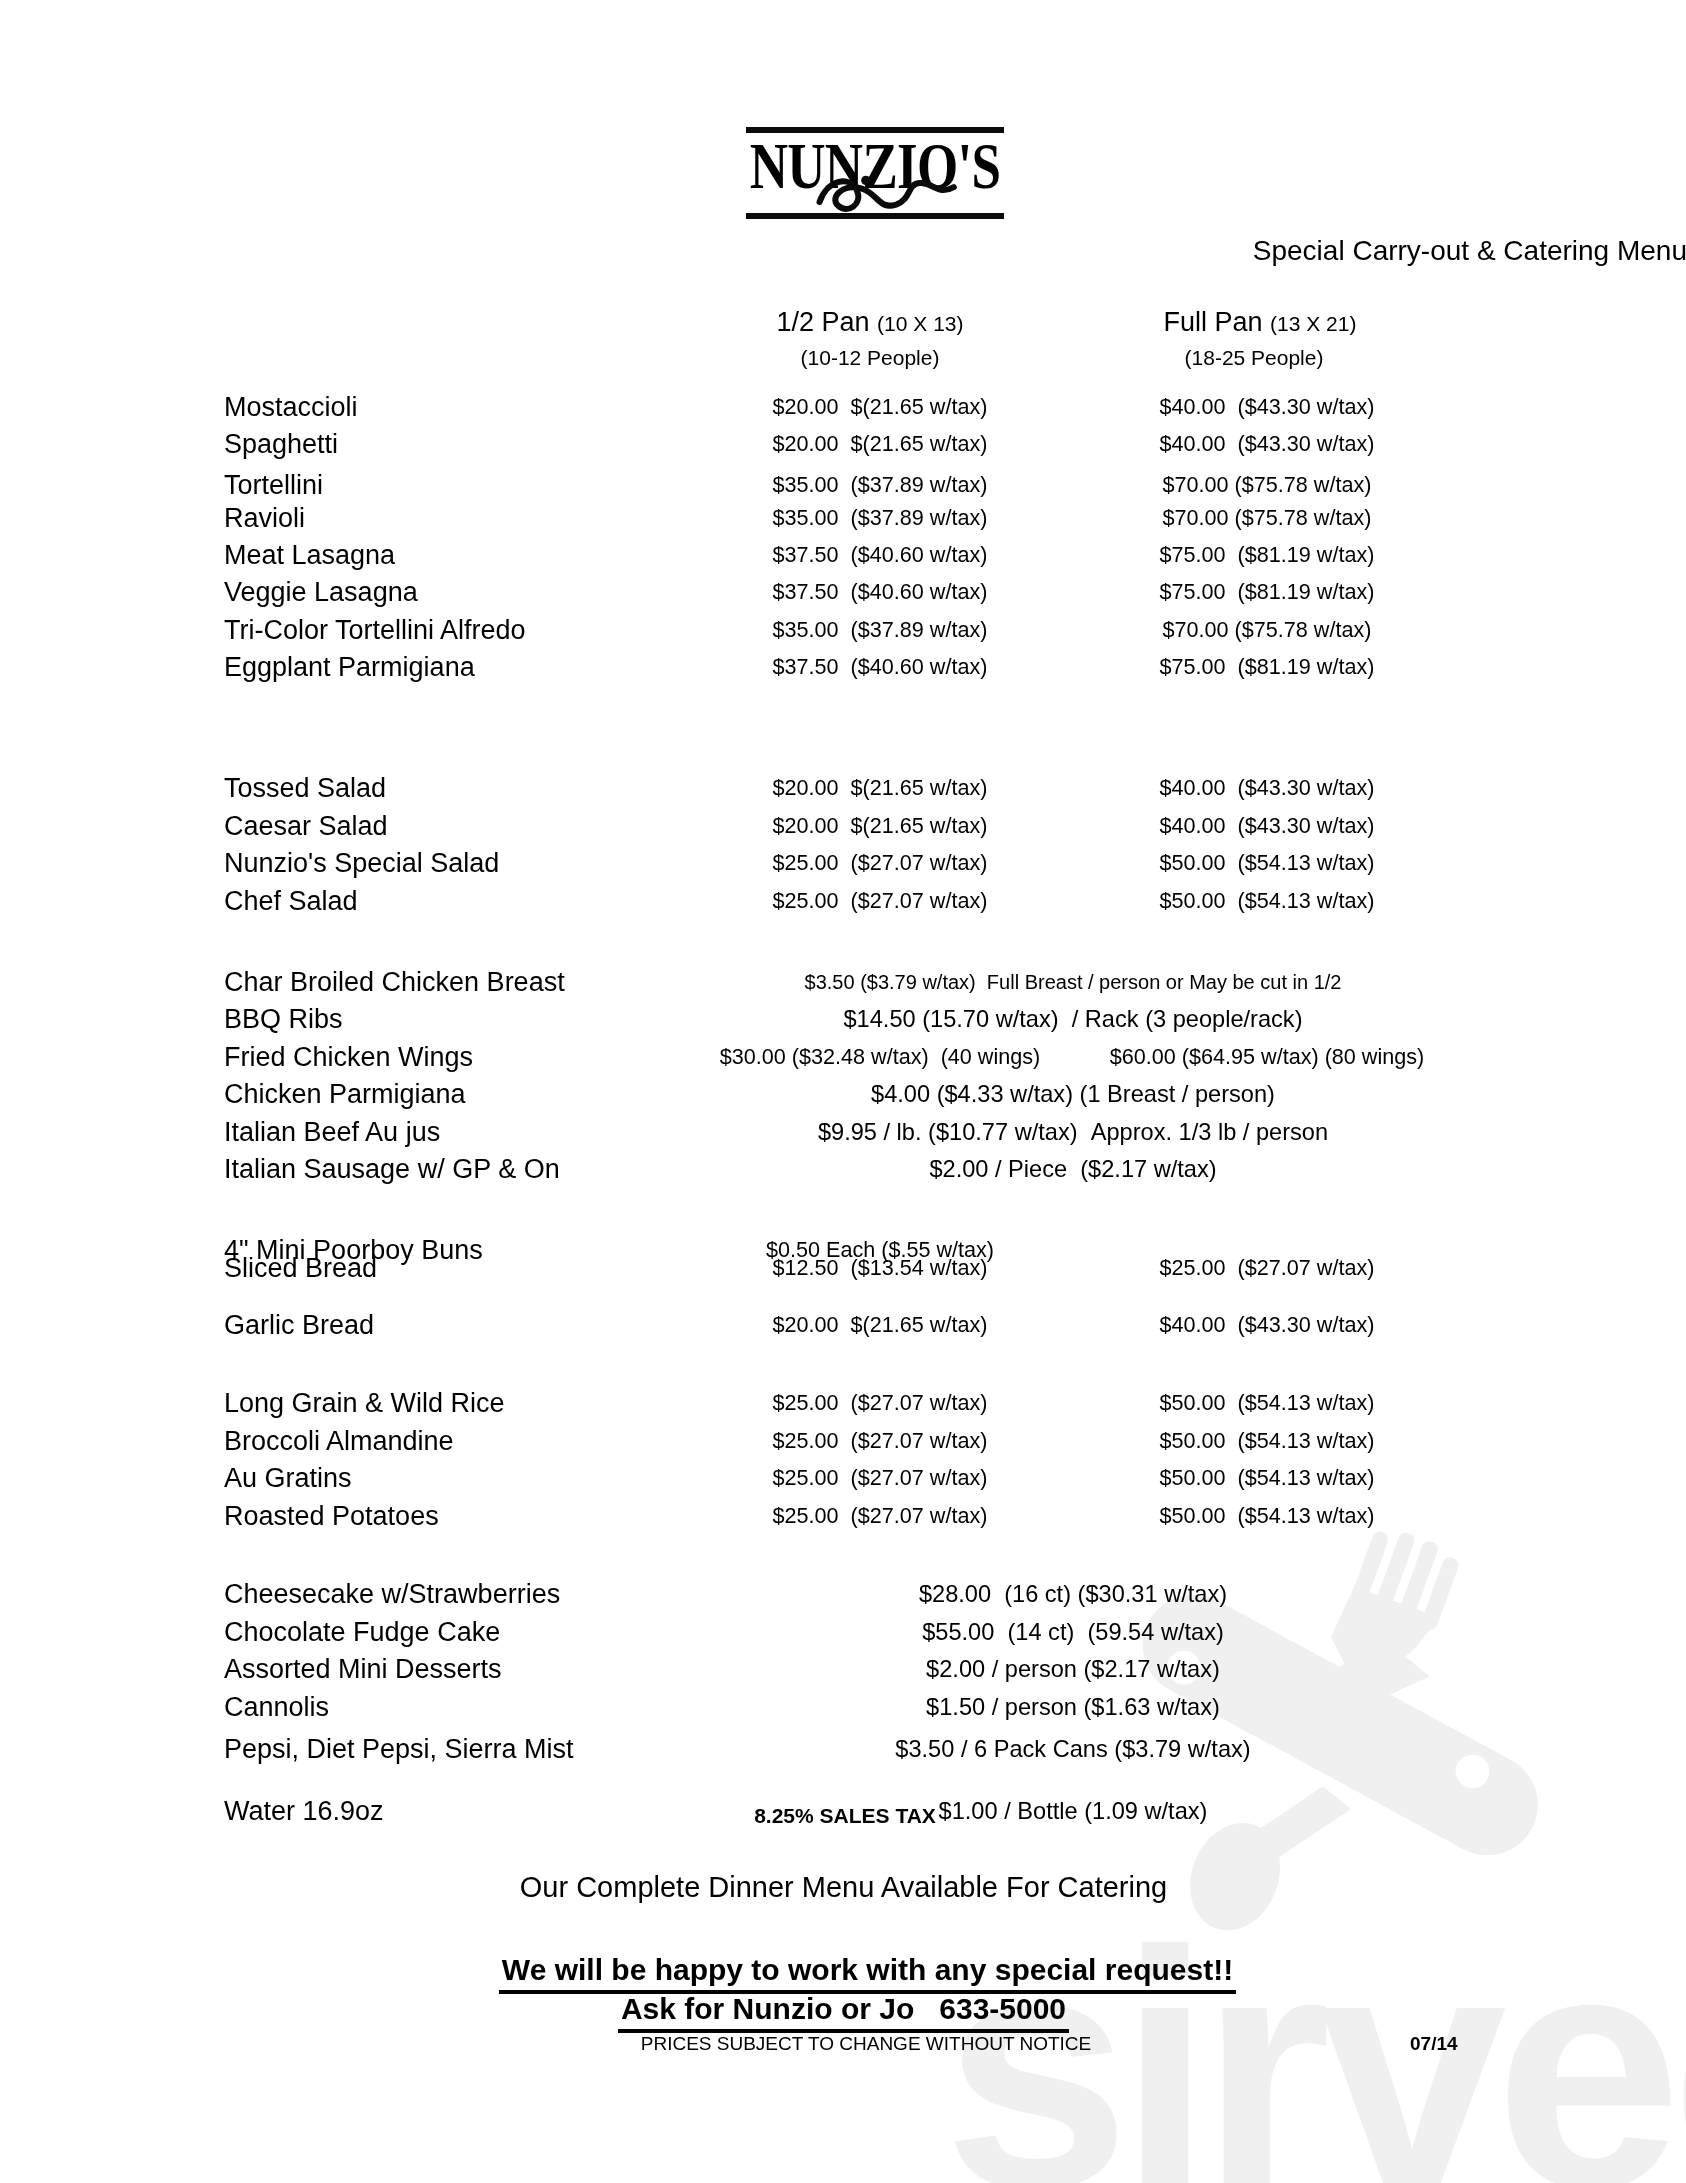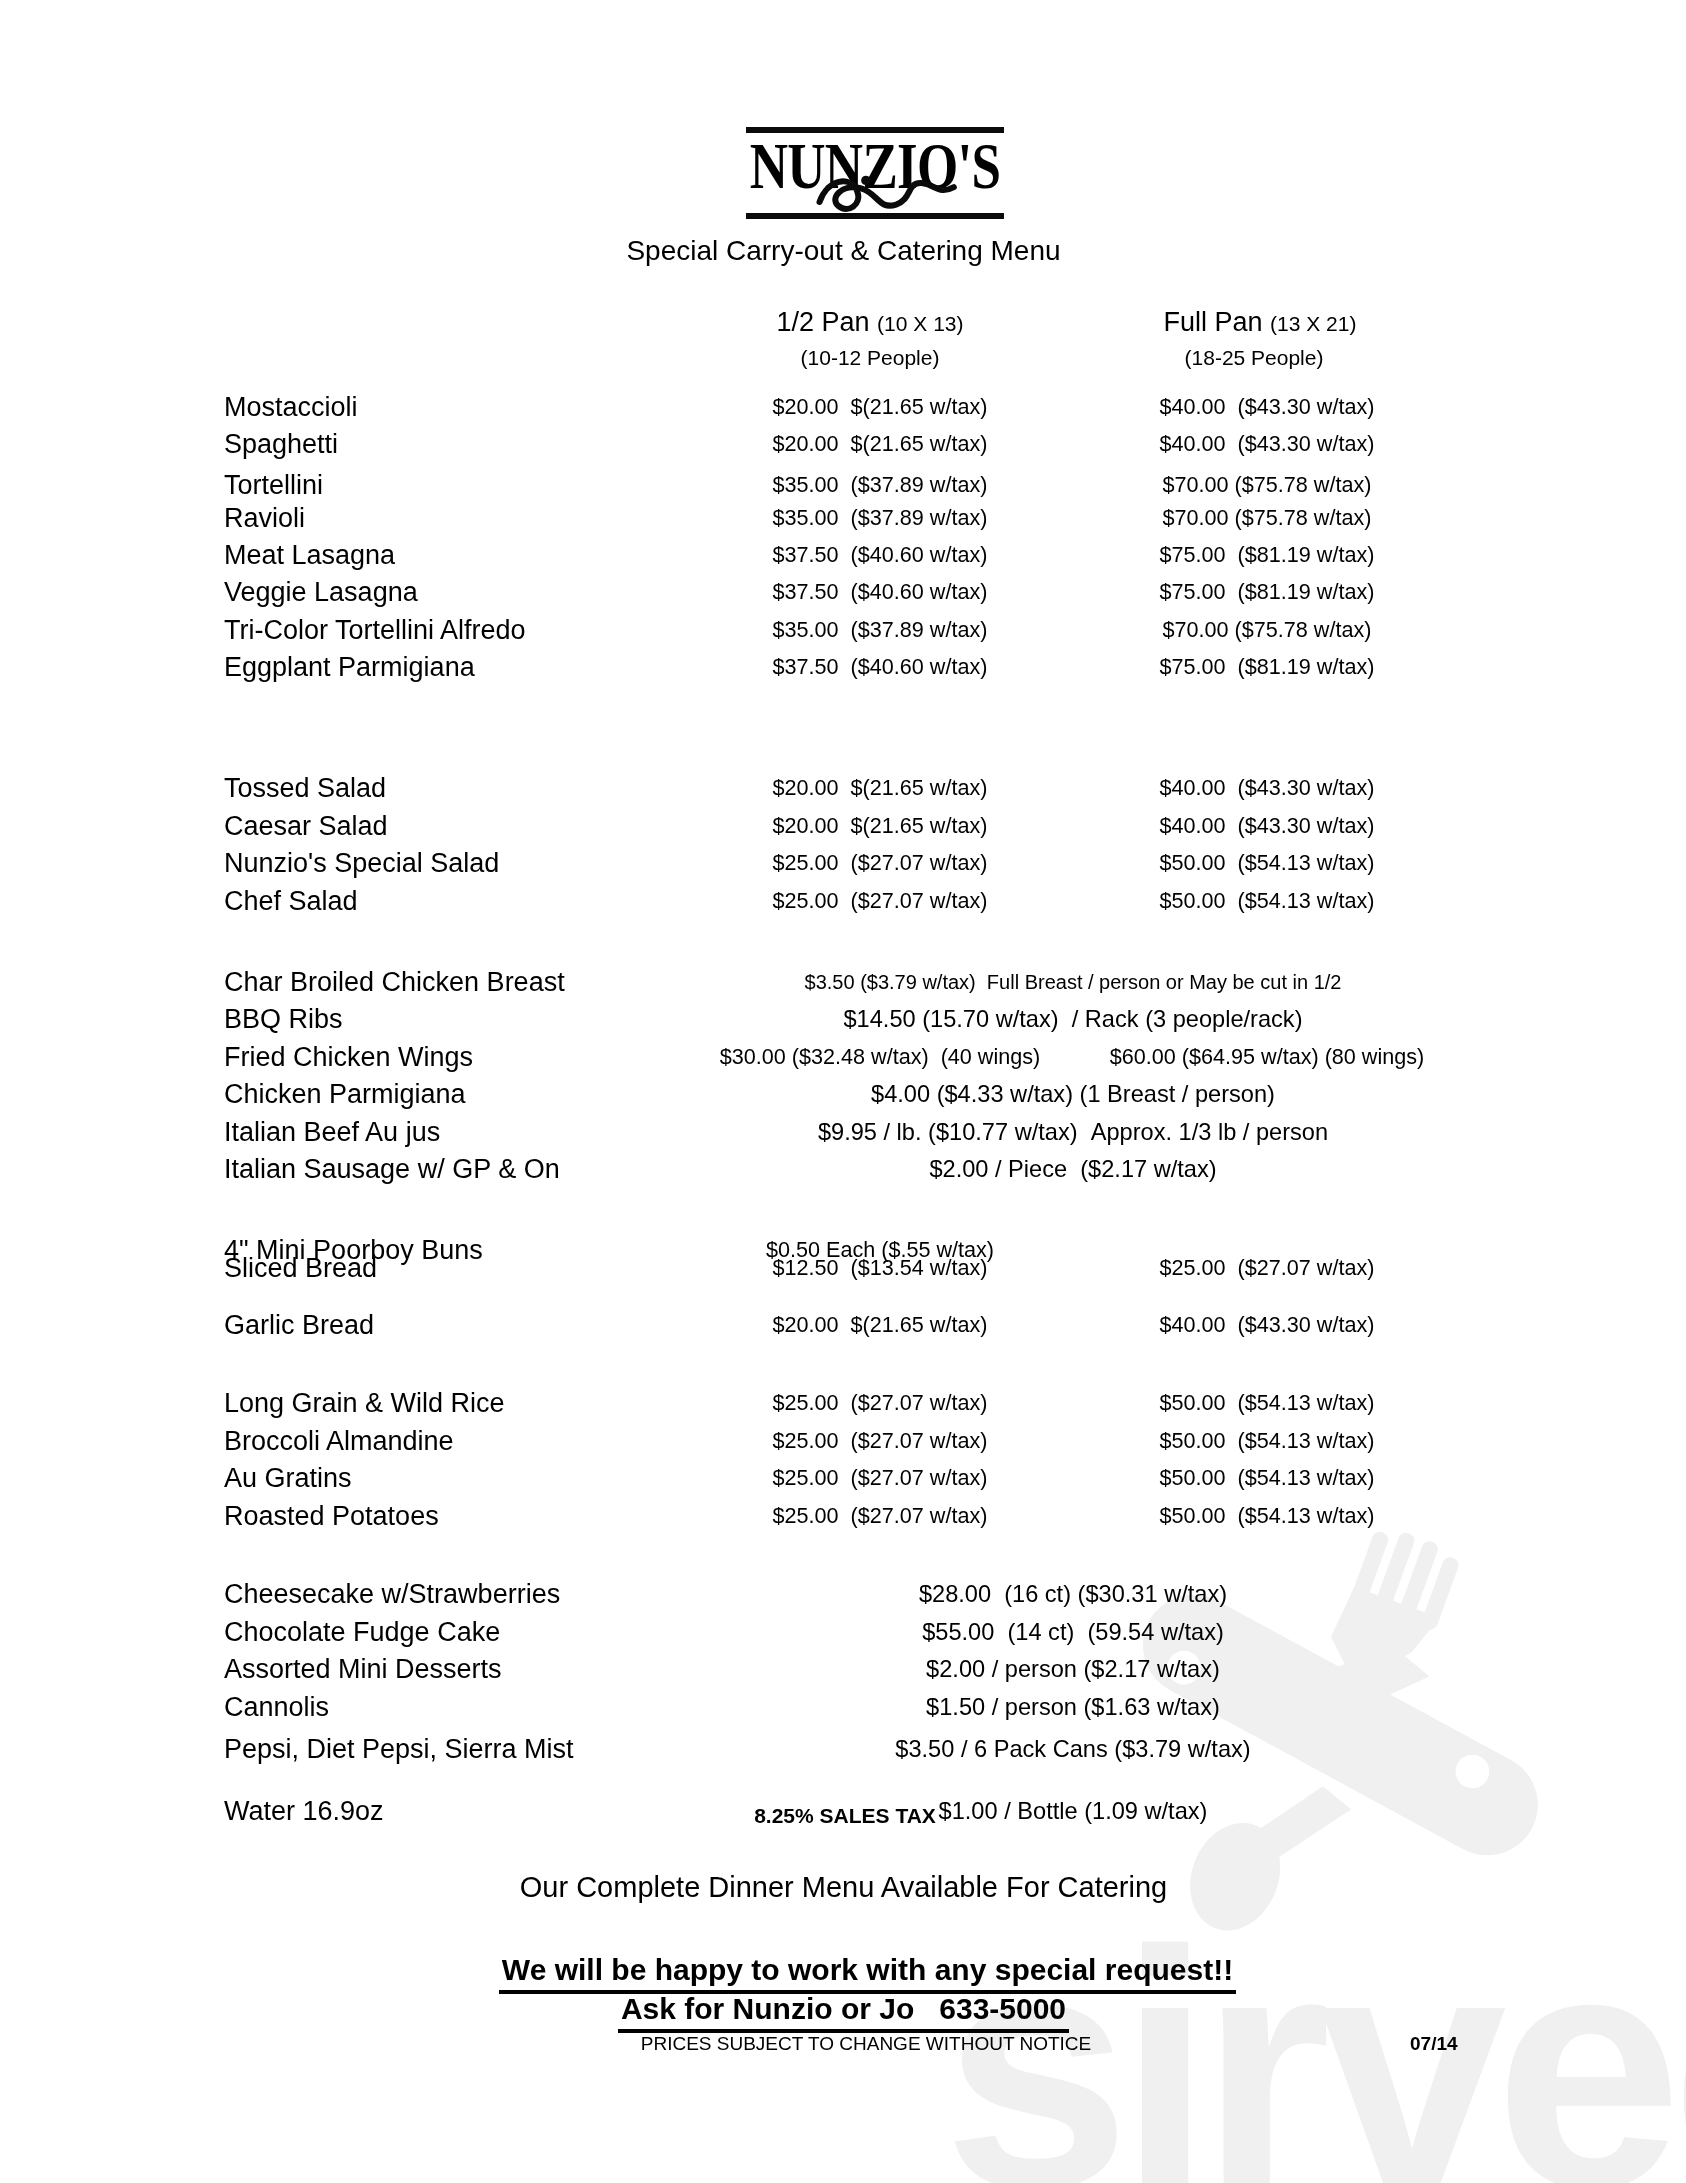--- a/index.html
+++ b/index.html
@@ -21,21 +21,21 @@
   .logo .bar.top{top:15px;}
   .logo .bar.bottom{top:101px;}
   .logo .logo-name{
     position:absolute; top:16px; left:50%; transform:translateX(-50%) scaleY(1.25);
     transform-origin:top center;
     font-family:"Liberation Serif", serif; font-weight:bold; font-size:53px;
     letter-spacing:-0.7px; white-space:nowrap;
   }
   .logo .flourish{position:absolute; left:50%; top:59px; transform:translateX(-42%);}
   .subtitle{
-    position:absolute; left:0; top:235px; width:100%; text-align:center;
+    position:absolute; left:0; top:235px; width:100%; text-align:right;
     font-size:28px; z-index:2;
   }
   
   .col-head{position:absolute; transform:translateX(-50%); white-space:nowrap; font-size:27px; z-index:2;}
   .col-head .dims{font-size:21px;}
   .col-people{position:absolute; transform:translateX(-50%); white-space:nowrap; font-size:21px; z-index:2;}
   
   .rows{position:absolute; left:0; top:0; width:100%; height:0; z-index:2;}
   .row{position:absolute; left:0; width:1687px; height:38px;}
   .item-name{

